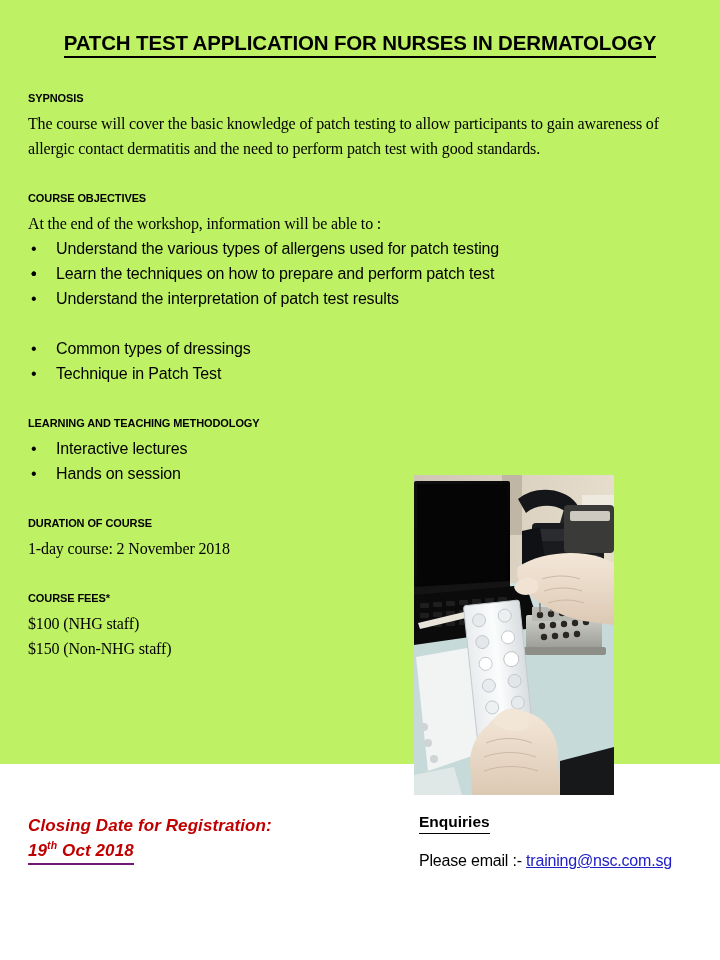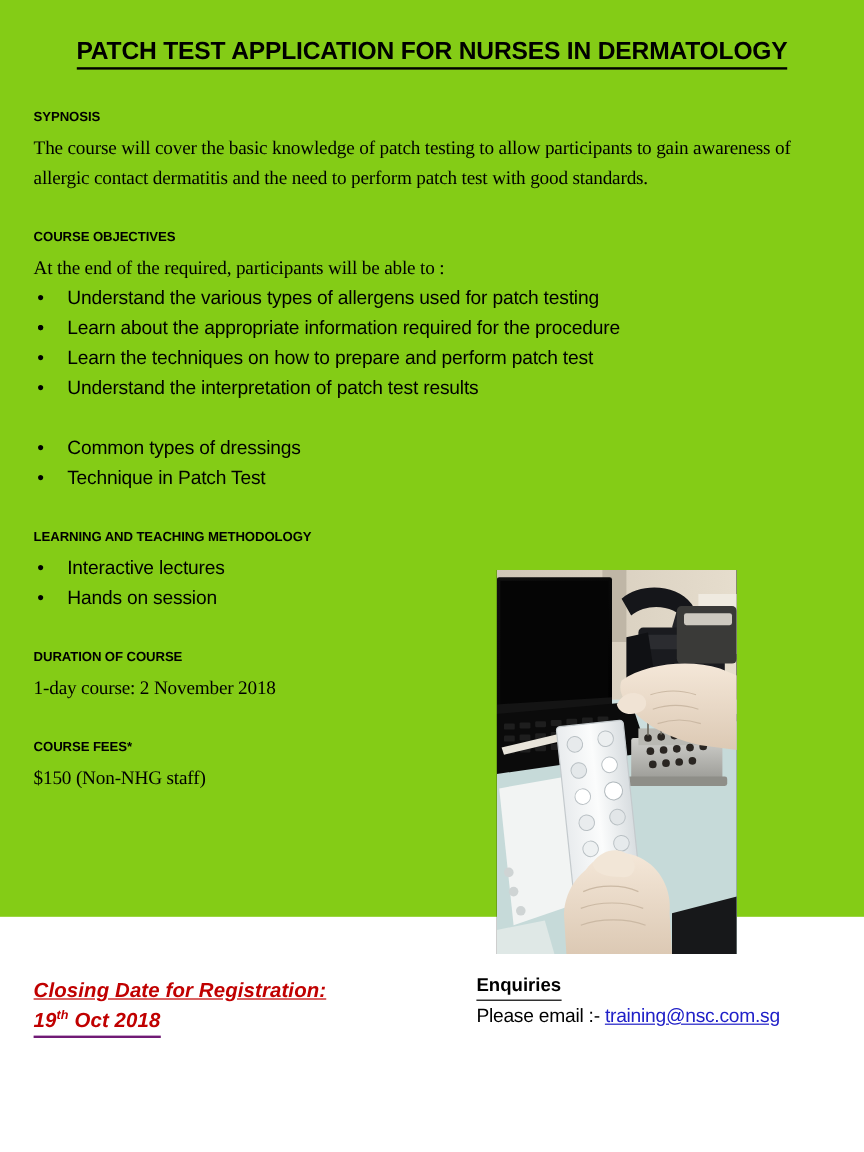--- a/index.html
+++ b/index.html
@@ -13,21 +13,21 @@
     position: relative;
     overflow: hidden;
     font-family: "Liberation Sans", sans-serif;
     color: #000000;
     -webkit-font-smoothing: antialiased;
   }
   .page {
     position: relative;
     width: 720px;
     height: 764px;
-    background: #84cc16;
+    background: #bef264;
   }
 
   
   .doc-title {
     position: absolute;
     left: 0;
     top: 31px;
     width: 720px;
     text-align: center;
     font-size: 20.5px;
@@ -89,52 +89,51 @@
     position: absolute;
     left: 28px;
     top: 813px;
     width: 360px;
     color: #C00000;
     font-weight: bold;
     font-style: italic;
     font-size: 17px;
     line-height: 25px;
     letter-spacing: 0.1px;
-    text-decoration: underline;
   }
   .closing .line2 {
     display: inline-block;
     border-bottom: 2px solid #701a75;
     padding-bottom: 0px;
   }
   .closing sup {
     font-size: 10.5px;
     vertical-align: super;
     line-height: 0;
   }
 
   
   .enquiries {
     position: absolute;
-    left: 397px;
+    left: 419px;
     top: 810px;
     width: 290px;
   }
   .enq-head {
     font-size: 15.5px;
     font-weight: bold;
     line-height: 23px;
     display: inline-block;
     border-bottom: 1.6px solid #000;
   }
   .enq-line {
     font-size: 16px;
     line-height: 24px;
     letter-spacing: -0.2px;
-    margin-top: 2px;
+    margin-top: 15px;
     white-space: nowrap;
   }
   .enq-mail {
     color: #2020C8;
     text-decoration: underline;
   }
 
   
   .photo {
     position: absolute;
@@ -160,32 +159,31 @@
 
     <div class="blk">
       <div class="head">SYPNOSIS</div>
       <div class="para narrow">The course will cover the basic knowledge of patch testing to allow participants to gain awareness of allergic contact dermatitis and the need to perform patch test with good standards.</div>
     </div>
 
     <div class="gap"></div>
 
     <div class="blk">
       <div class="head">COURSE OBJECTIVES</div>
-      <div class="para">At the end of the required, participants will be able to :</div>
+      <div class="para">At the end of the workshop, information will be able to :</div>
       <ul class="bullets">
         <li>
           <span class="bullet-dot">•</span>
           <span>Understand the various types of allergens used for patch testing</span>
         </li>
         <li>
           <span class="bullet-dot">•</span>
         </li>
         <li>
           <span class="bullet-dot">•</span>
-          <span>Learn about the appropriate information required for the procedure</span>
         </li>
         <li>
           <span class="bullet-dot">•</span>
           <span>Learn the techniques on how to prepare and perform patch test</span>
         </li>
         <li>
           <span class="bullet-dot">•</span>
           <span>Understand the interpretation of patch test results</span>
         </li>
       </ul>
@@ -226,20 +224,21 @@
 
     <div class="blk">
       <div class="head">DURATION OF COURSE</div>
       <div class="para">1-day course:  2 November 2018</div>
     </div>
 
     <div class="gap"></div>
 
     <div class="blk">
       <div class="head">COURSE FEES*</div>
+      <div class="para">$100 (NHG staff)</div>
       <div class="para">$150 (Non-NHG staff)</div>
     </div>
 
   </div>
 
   <div class="closing">
     <div>Closing Date for Registration:</div>
     <div>
       <span class="line2"><span>19</span><sup>th</sup><span> Oct 2018</span></span>
     </div>

